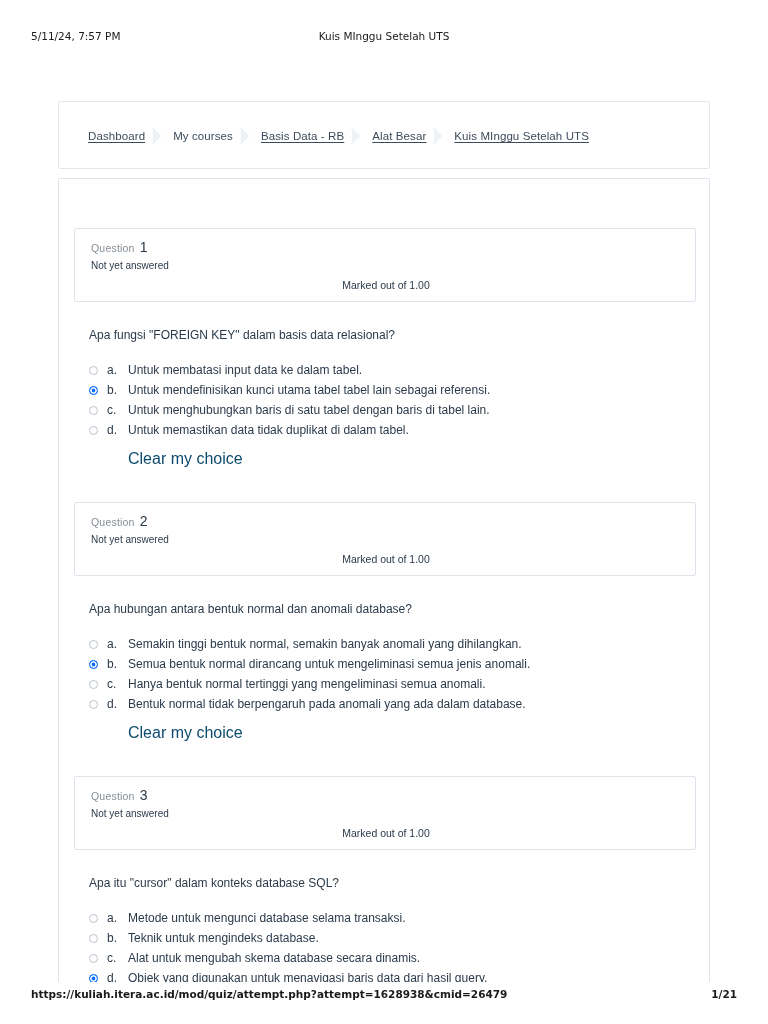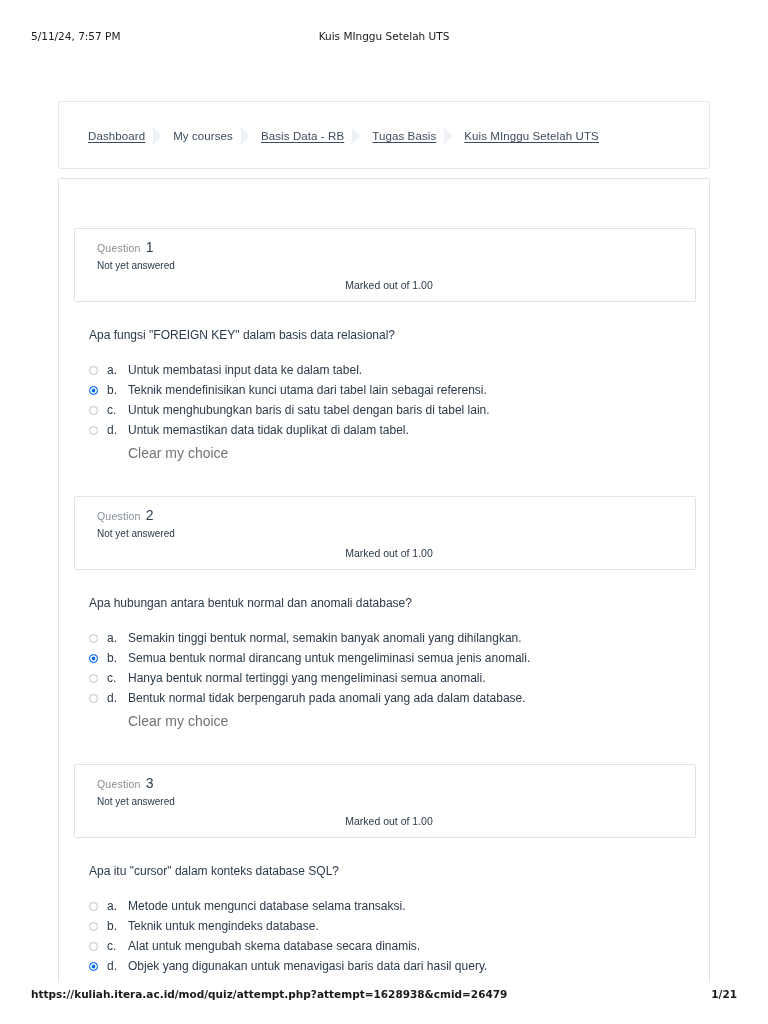--- a/index.html
+++ b/index.html
@@ -122,21 +122,21 @@
 
   .question-block {
     position: relative;
     padding: 0;
   }
 
   .qinfo {
     margin: 0 15px 0 15px;
     border: 1px solid #dfe4ec;
     border-radius: 2px;
-    padding: 11px 0 10px 8px;
+    padding: 11px 0 10px 2px;
     box-sizing: border-box;
     width: 622px;
   }
   .qinfo-row {
     padding: 0 14px;
     line-height: 1.0;
   }
   .q-label-line {
     display: flex;
     align-items: baseline;
@@ -201,24 +201,24 @@
     width: 21px;
     margin-left: 9px;
     flex: 0 0 21px;
   }
   .ans-text {
     font-size: 12px;
     color: #2b3a4a;
     white-space: nowrap;
   }
   .clear-choice {
-    font-size: 14px;
-    color: #737373;
+    font-size: 16px;
+    color: #0c4a6e;
     margin-left: 39px;
-    margin-top: 3px;
+    margin-top: 9px;
     line-height: 20px;
     cursor: pointer;
   }
 </style>
 </head>
 <body>
 
 <div class="print-header">
   <span class="ph-date">5/11/24, 7:57 PM</span>
   <span class="ph-title">Kuis MInggu Setelah UTS</span>
@@ -240,21 +240,21 @@
           <path d="M8 2 L16 10 L8 18 L8 2 Z" fill="#eef1f5"></path>
         </svg>
       </span>
       <span class="crumb link">Basis Data - RB</span>
       <span class="crumb-sep">
         <svg width="28" height="20" viewBox="0 0 28 20" xmlns="http://www.w3.org/2000/svg">
           <path d="M8 2 L16 10 L8 18 L6.5 18 L14.5 10 L6.5 2 Z" fill="#e9edf2"></path>
           <path d="M8 2 L16 10 L8 18 L8 2 Z" fill="#eef1f5"></path>
         </svg>
       </span>
-      <span class="crumb link">Tugas Basis</span>
+      <span class="crumb link">Alat Besar</span>
       <span class="crumb-sep">
         <svg width="28" height="20" viewBox="0 0 28 20" xmlns="http://www.w3.org/2000/svg">
           <path d="M8 2 L16 10 L8 18 L6.5 18 L14.5 10 L6.5 2 Z" fill="#e9edf2"></path>
           <path d="M8 2 L16 10 L8 18 L8 2 Z" fill="#eef1f5"></path>
         </svg>
       </span>
       <span class="crumb link">Kuis MInggu Setelah UTS</span>
     </nav>
 </div>
 
@@ -274,21 +274,21 @@
         <div class="qtext">Apa fungsi "FOREIGN KEY" dalam basis data relasional?</div>
         <div class="answers">
           <div class="answer-row">
             <span class="radio"></span>
             <span class="ans-letter">a.</span>
             <span class="ans-text">Untuk membatasi input data ke dalam tabel.</span>
           </div>
           <div class="answer-row">
             <span class="radio checked"></span>
             <span class="ans-letter">b.</span>
-            <span class="ans-text">Teknik mendefinisikan kunci utama dari tabel lain sebagai referensi.</span>
+            <span class="ans-text">Untuk mendefinisikan kunci utama tabel tabel lain sebagai referensi.</span>
           </div>
           <div class="answer-row">
             <span class="radio"></span>
             <span class="ans-letter">c.</span>
             <span class="ans-text">Untuk menghubungkan baris di satu tabel dengan baris di tabel lain.</span>
           </div>
           <div class="answer-row">
             <span class="radio"></span>
             <span class="ans-letter">d.</span>
             <span class="ans-text">Untuk memastikan data tidak duplikat di dalam tabel.</span>

